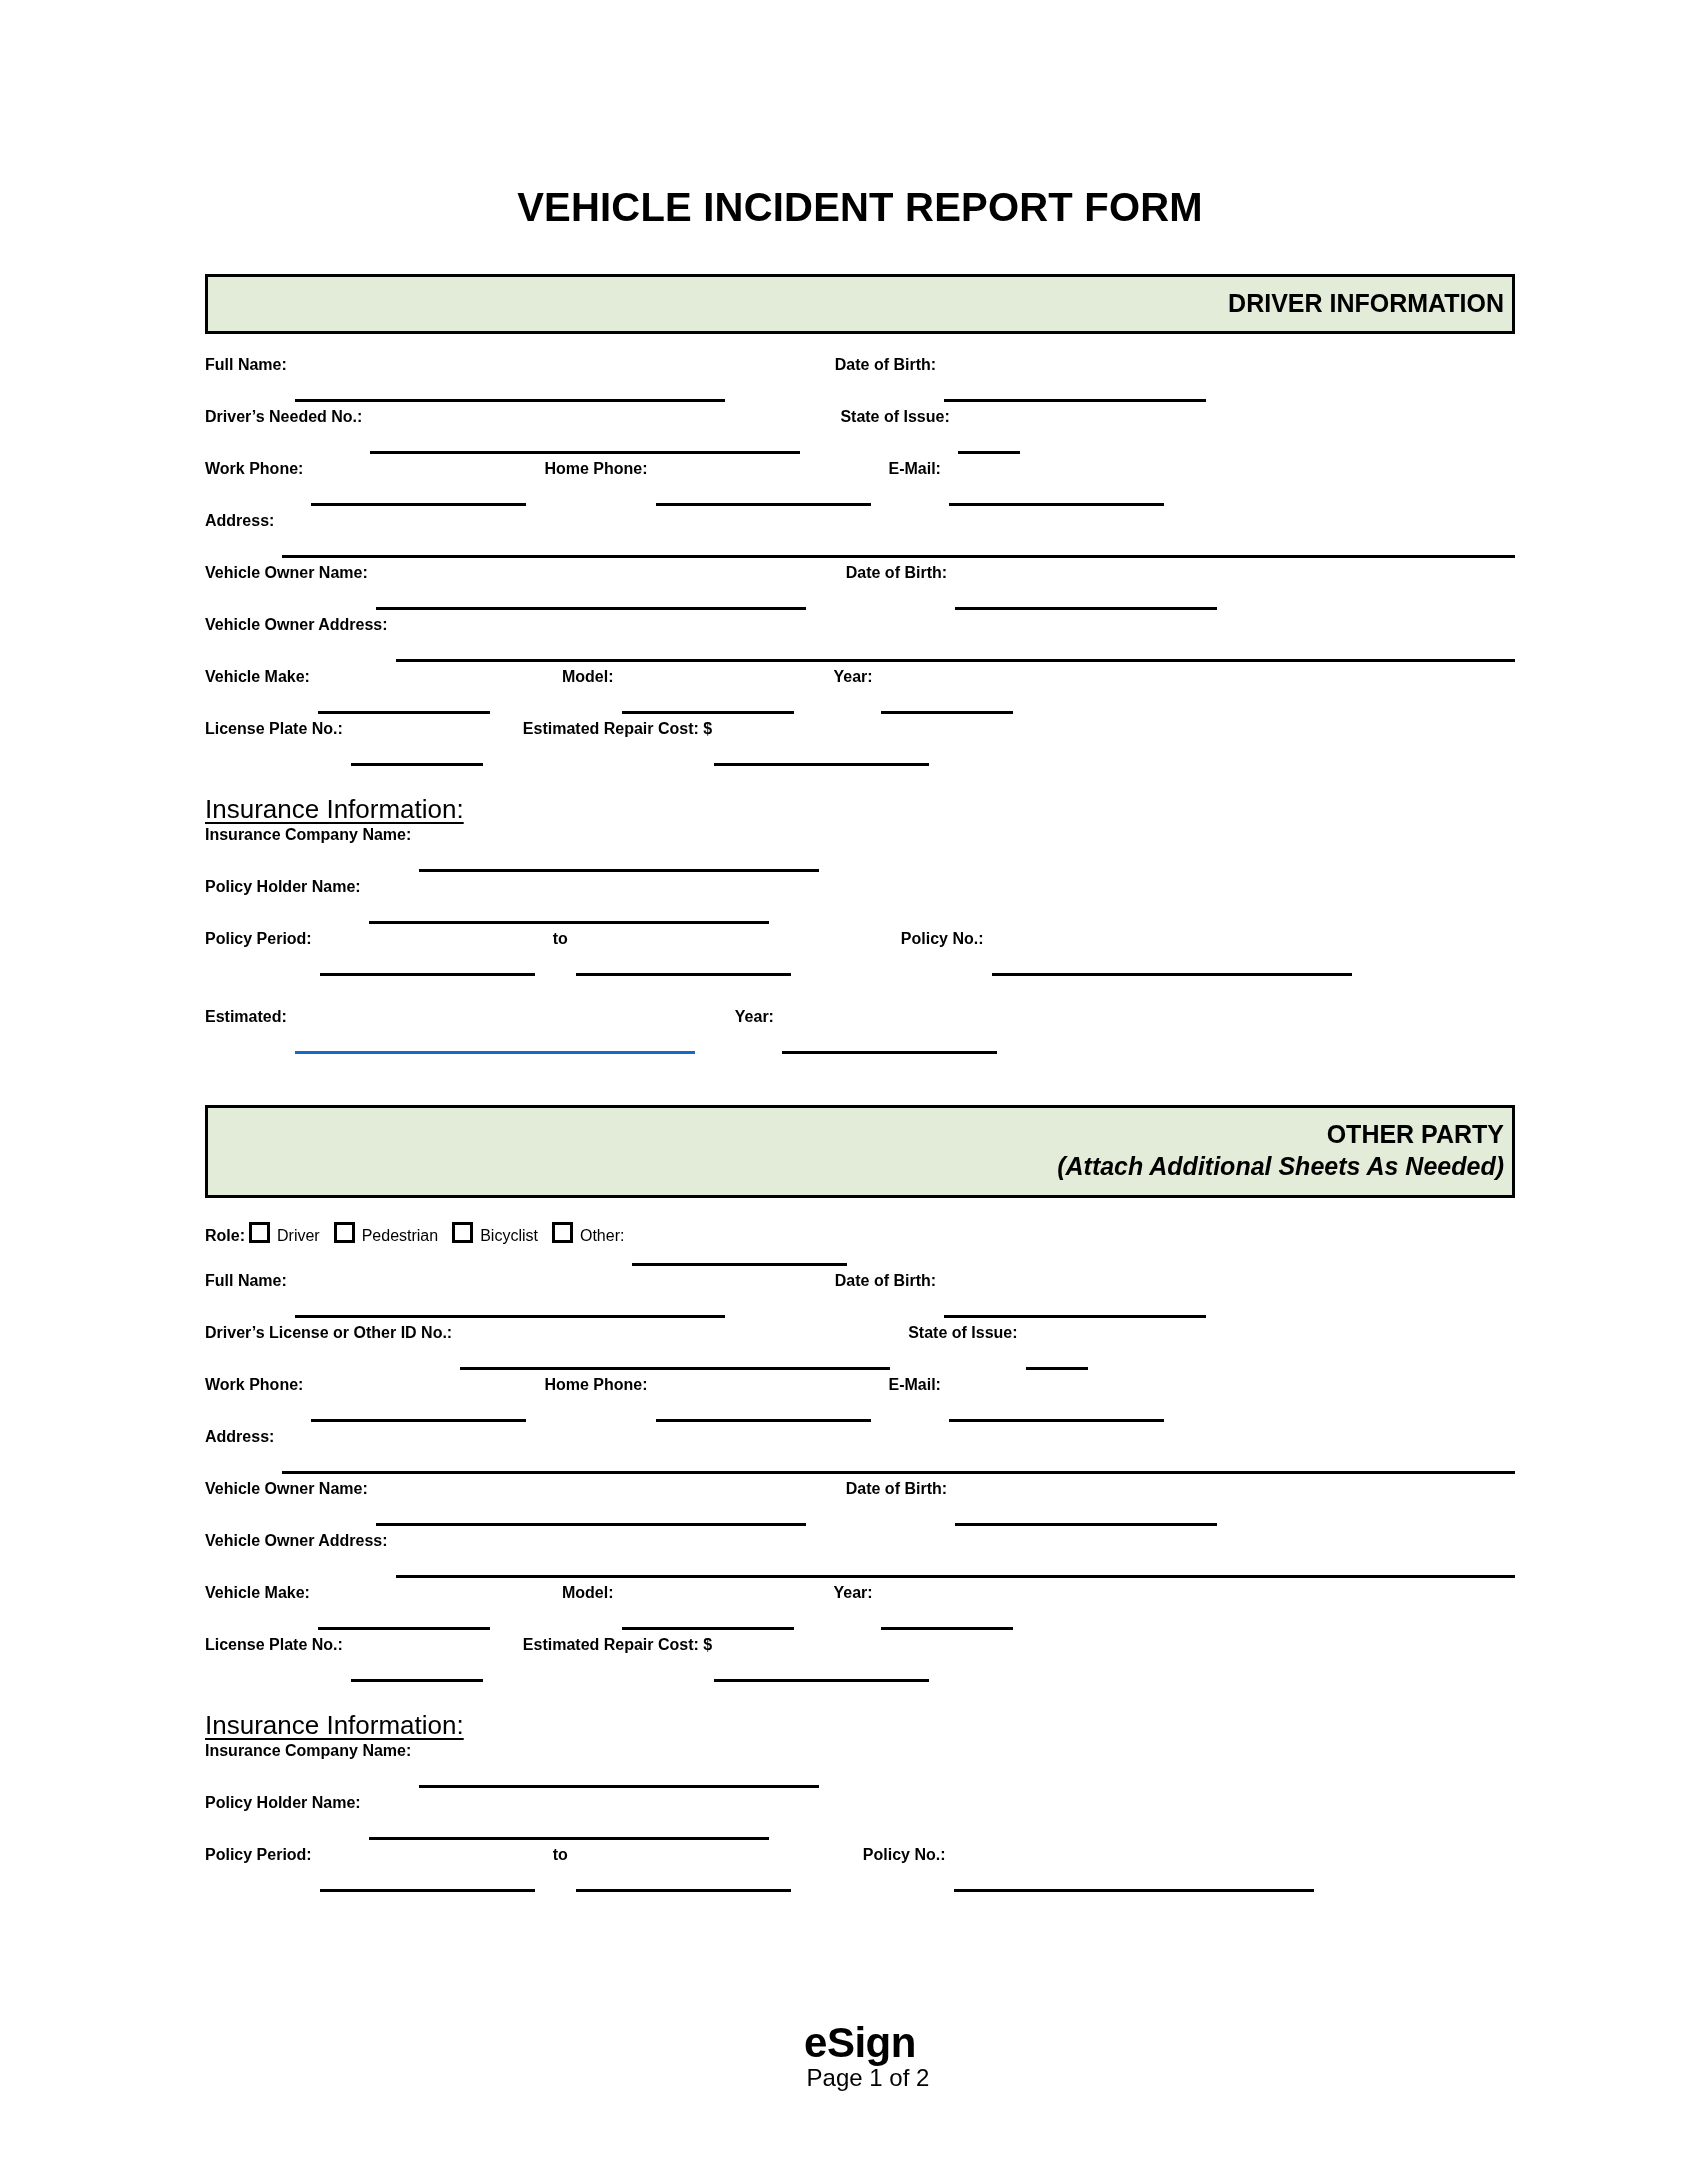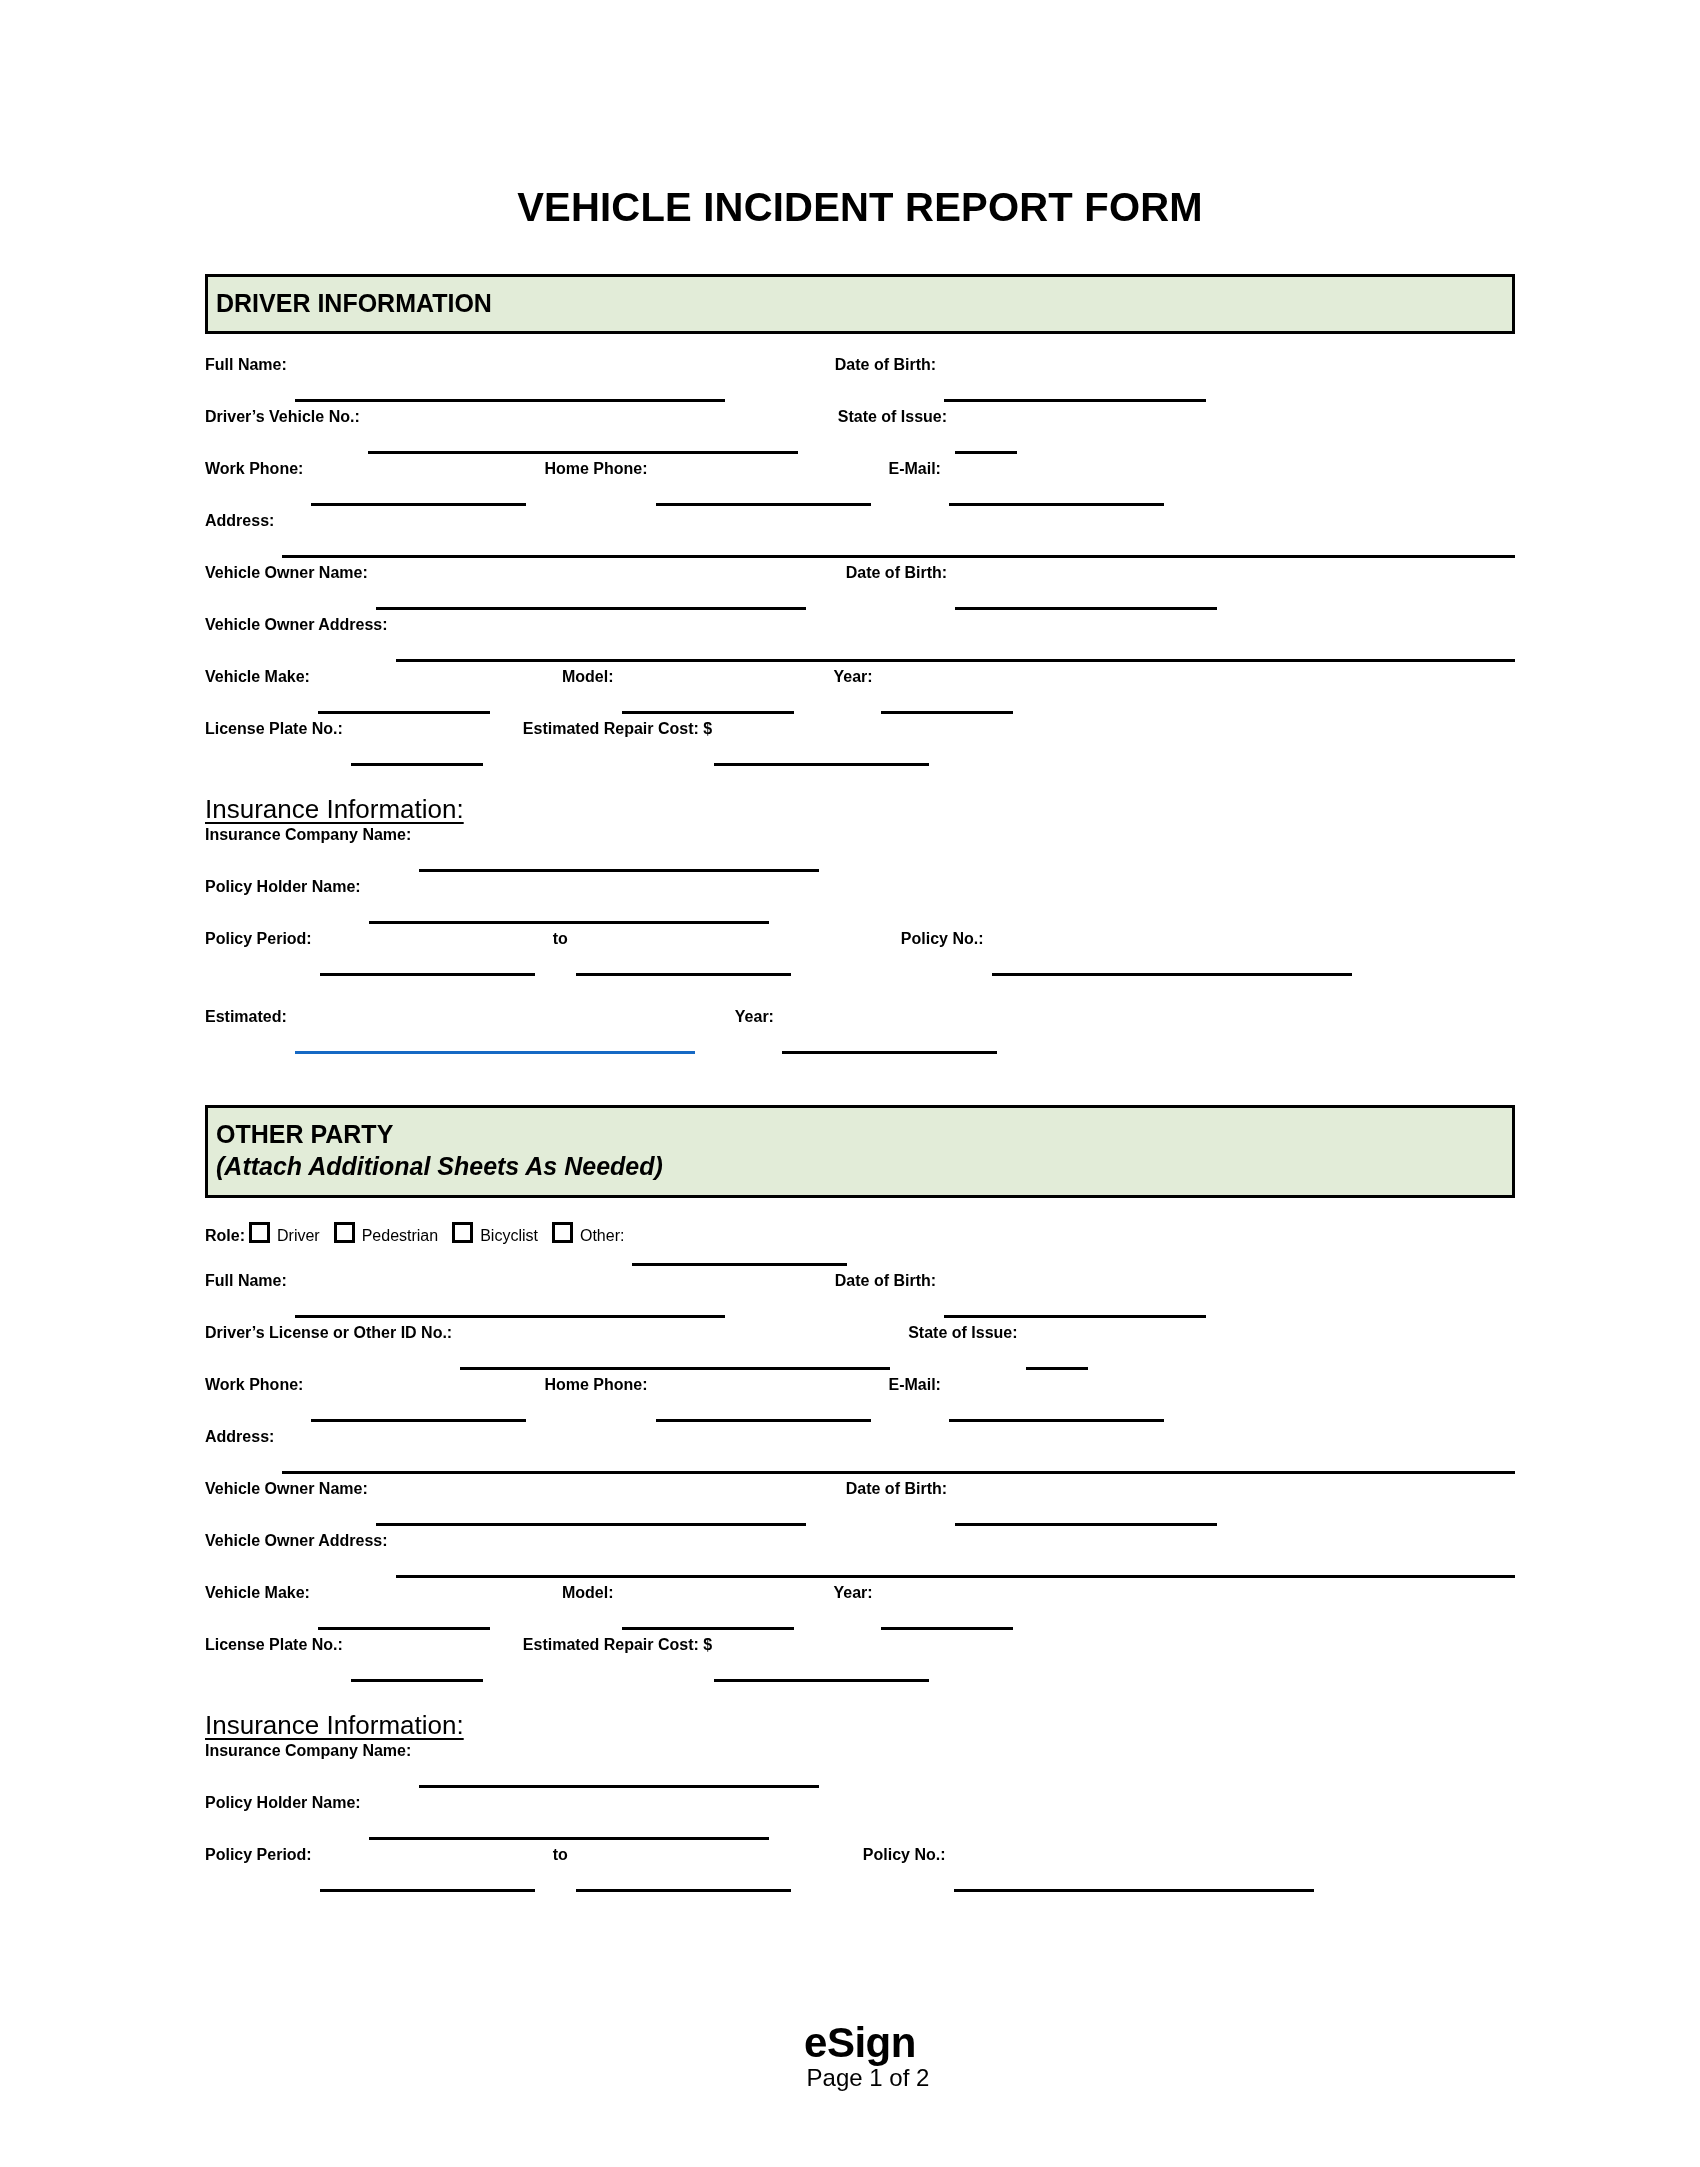--- a/index.html
+++ b/index.html
@@ -37,21 +37,21 @@
     margin-top: 185px;
     line-height: 1.1;
     white-space: nowrap;
   }
 
   
   .band {
     margin-top: 45px;
     border: 3px solid #000000;
     background: #e2ecd8;
-    text-align: left;
+    text-align: right;
     padding: 11px 8px 13px 8px;
     box-sizing: border-box;
   }
   .band-title {
     font-size: 25px;
     font-weight: bold;
     line-height: 1.2;
   }
   .band-sub {
     font-size: 25px;
@@ -181,21 +181,21 @@
 
       <div class="row">
         <span class="lbl">Full Name:</span>
         <span class="blank w-4xl"></span>
         <span class="gap-xl"></span>
         <span class="lbl">Date of Birth:</span>
         <span class="blank w-xl"></span>
       </div>
 
       <div class="row">
-        <span class="lbl">Driver’s Vehicle No.:</span>
+        <span class="lbl">Driver’s Needed No.:</span>
         <span class="blank w-4xl"></span>
         <span class="gap-md"></span>
         <span class="lbl">State of Issue:</span>
         <span class="blank w-xs"></span>
       </div>
 
       <div class="row">
         <span class="lbl">Work Phone:</span>
         <span class="blank w-lg"></span>
         <span class="gap-sm"></span>

